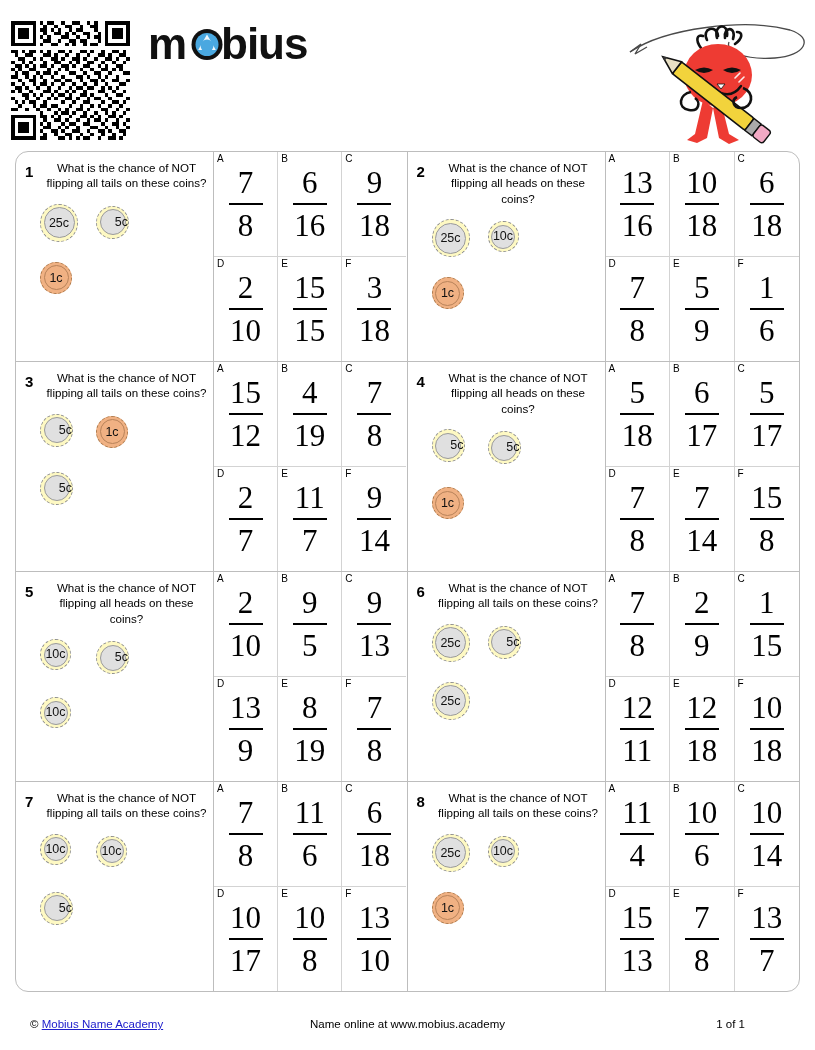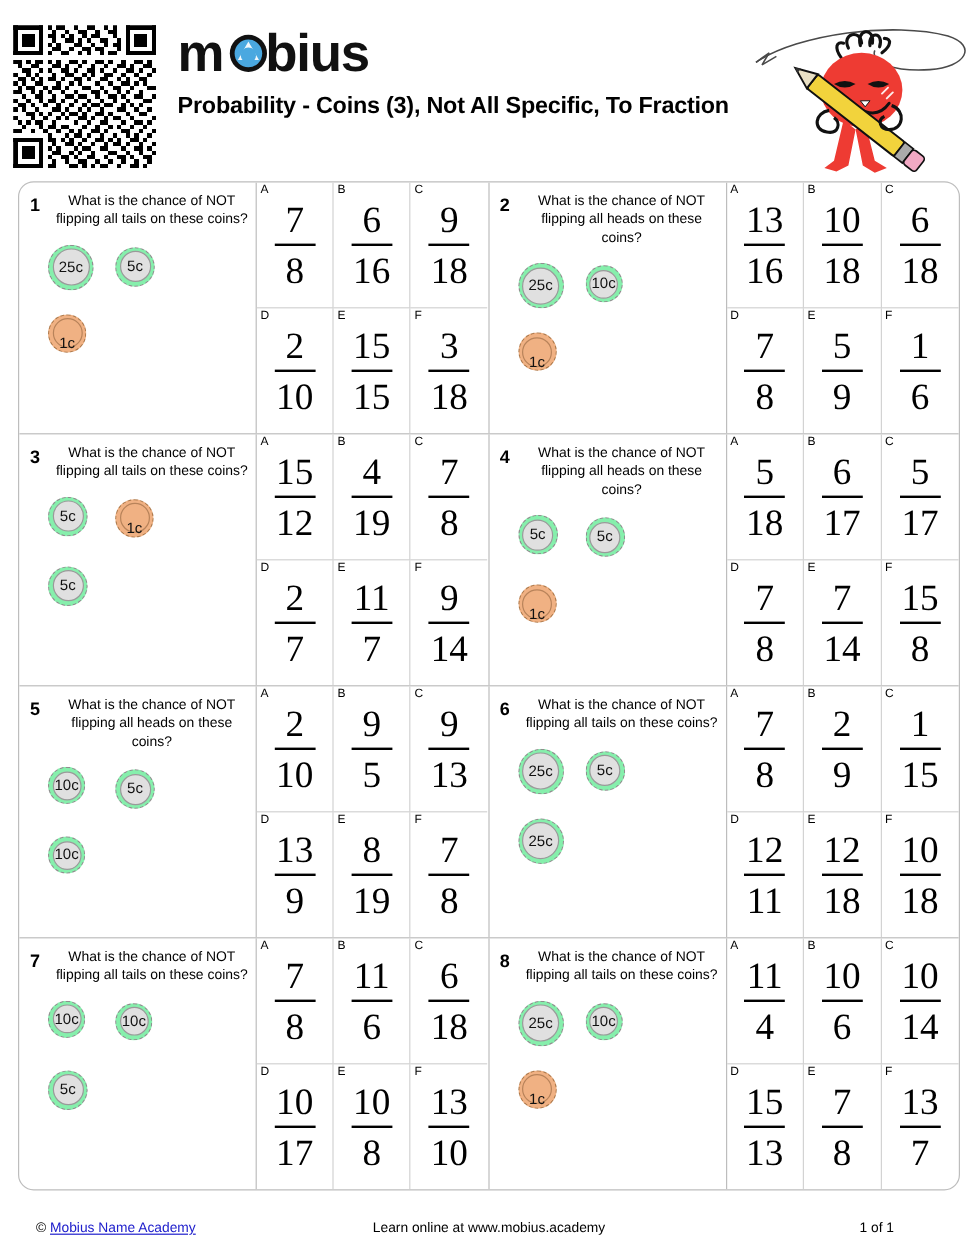--- a/index.html
+++ b/index.html
@@ -128,25 +128,25 @@
   .coin .inner{
     position:absolute;
     border-radius:50%;
     box-sizing:border-box;
   }
   .coin span{position:relative;z-index:2;line-height:1;}
 
   
   .coin.s25{width:38px;height:38px;}
   .coin.s10{width:31px;height:31px;}
-  .coin.s5 {width:33px;height:33px;}
-  .coin.s1 {width:32px;height:32px;align-items:flex-end;}
+  .coin.s5 {width:33px;height:33px;justify-content:flex-end;}
+  .coin.s1 {width:32px;height:32px;}
 
   .coin.silver{
-    background:#86efac;
+    background:#fef9c3;
     border:1px dashed #8f8f8f;
   }
   .coin.silver .inner{
     inset:2.5px;
     border:1px solid #9a9a9a;
     background:#e0e0e0;
   }
   .coin.copper{
     background:#f0b183;
     border:1px dashed #b07b4c;
@@ -548,21 +548,20 @@
         <g fill="#111111" font-family="Liberation Sans, sans-serif" font-weight="bold">
           <text x="0" y="37" font-size="44" letter-spacing="-1">m</text>
           <text x="73" y="37" font-size="44" letter-spacing="-1">bius</text>
         </g>
         <circle cx="59" cy="22.5" r="15.5" fill="#111111"></circle>
         <circle cx="59" cy="22.5" r="11.5" fill="#4aa8e0"></circle>
         <path d="M59 12.5 L67.8 28 L50.2 28 Z" fill="#ffffff" opacity="0.92"></path>
         <circle cx="59" cy="24" r="6.4" fill="#4aa8e0"></circle>
       </svg>
     </div>
-    <div class="sheet-title">Probability - Coins (3), Not All Specific, To Fraction</div>
   </div>
 
 
   <div class="mascot">
     <svg width="190" height="150" viewBox="0 0 190 150">
 
       <path d="M5 40 C 40 16, 120 6, 165 18 C 190 26, 180 44, 150 46 C 120 48, 100 40, 104 30" stroke="#4a4a4a" stroke-width="1.3" fill="none"></path>
       <path d="M5 40 L 16 32 L 10 42 L 22 35" stroke="#4a4a4a" stroke-width="1.3" fill="none"></path>
 
       <g stroke="#111" stroke-width="2.6" fill="none" stroke-linecap="round">
@@ -1173,15 +1172,15 @@
         </div>
       </div>
     </div>
   </div>
 
 <div class="footer">
   <div class="f-left">
     <span>©</span>
     <a href="#">Mobius Name Academy</a>
   </div>
-  <div class="f-center">Learn online at www.mobius.academy</div>
+  <div class="f-center">Name online at www.mobius.academy</div>
   <div class="f-right">1 of 1</div>
 </div>
 
 </body></html>

